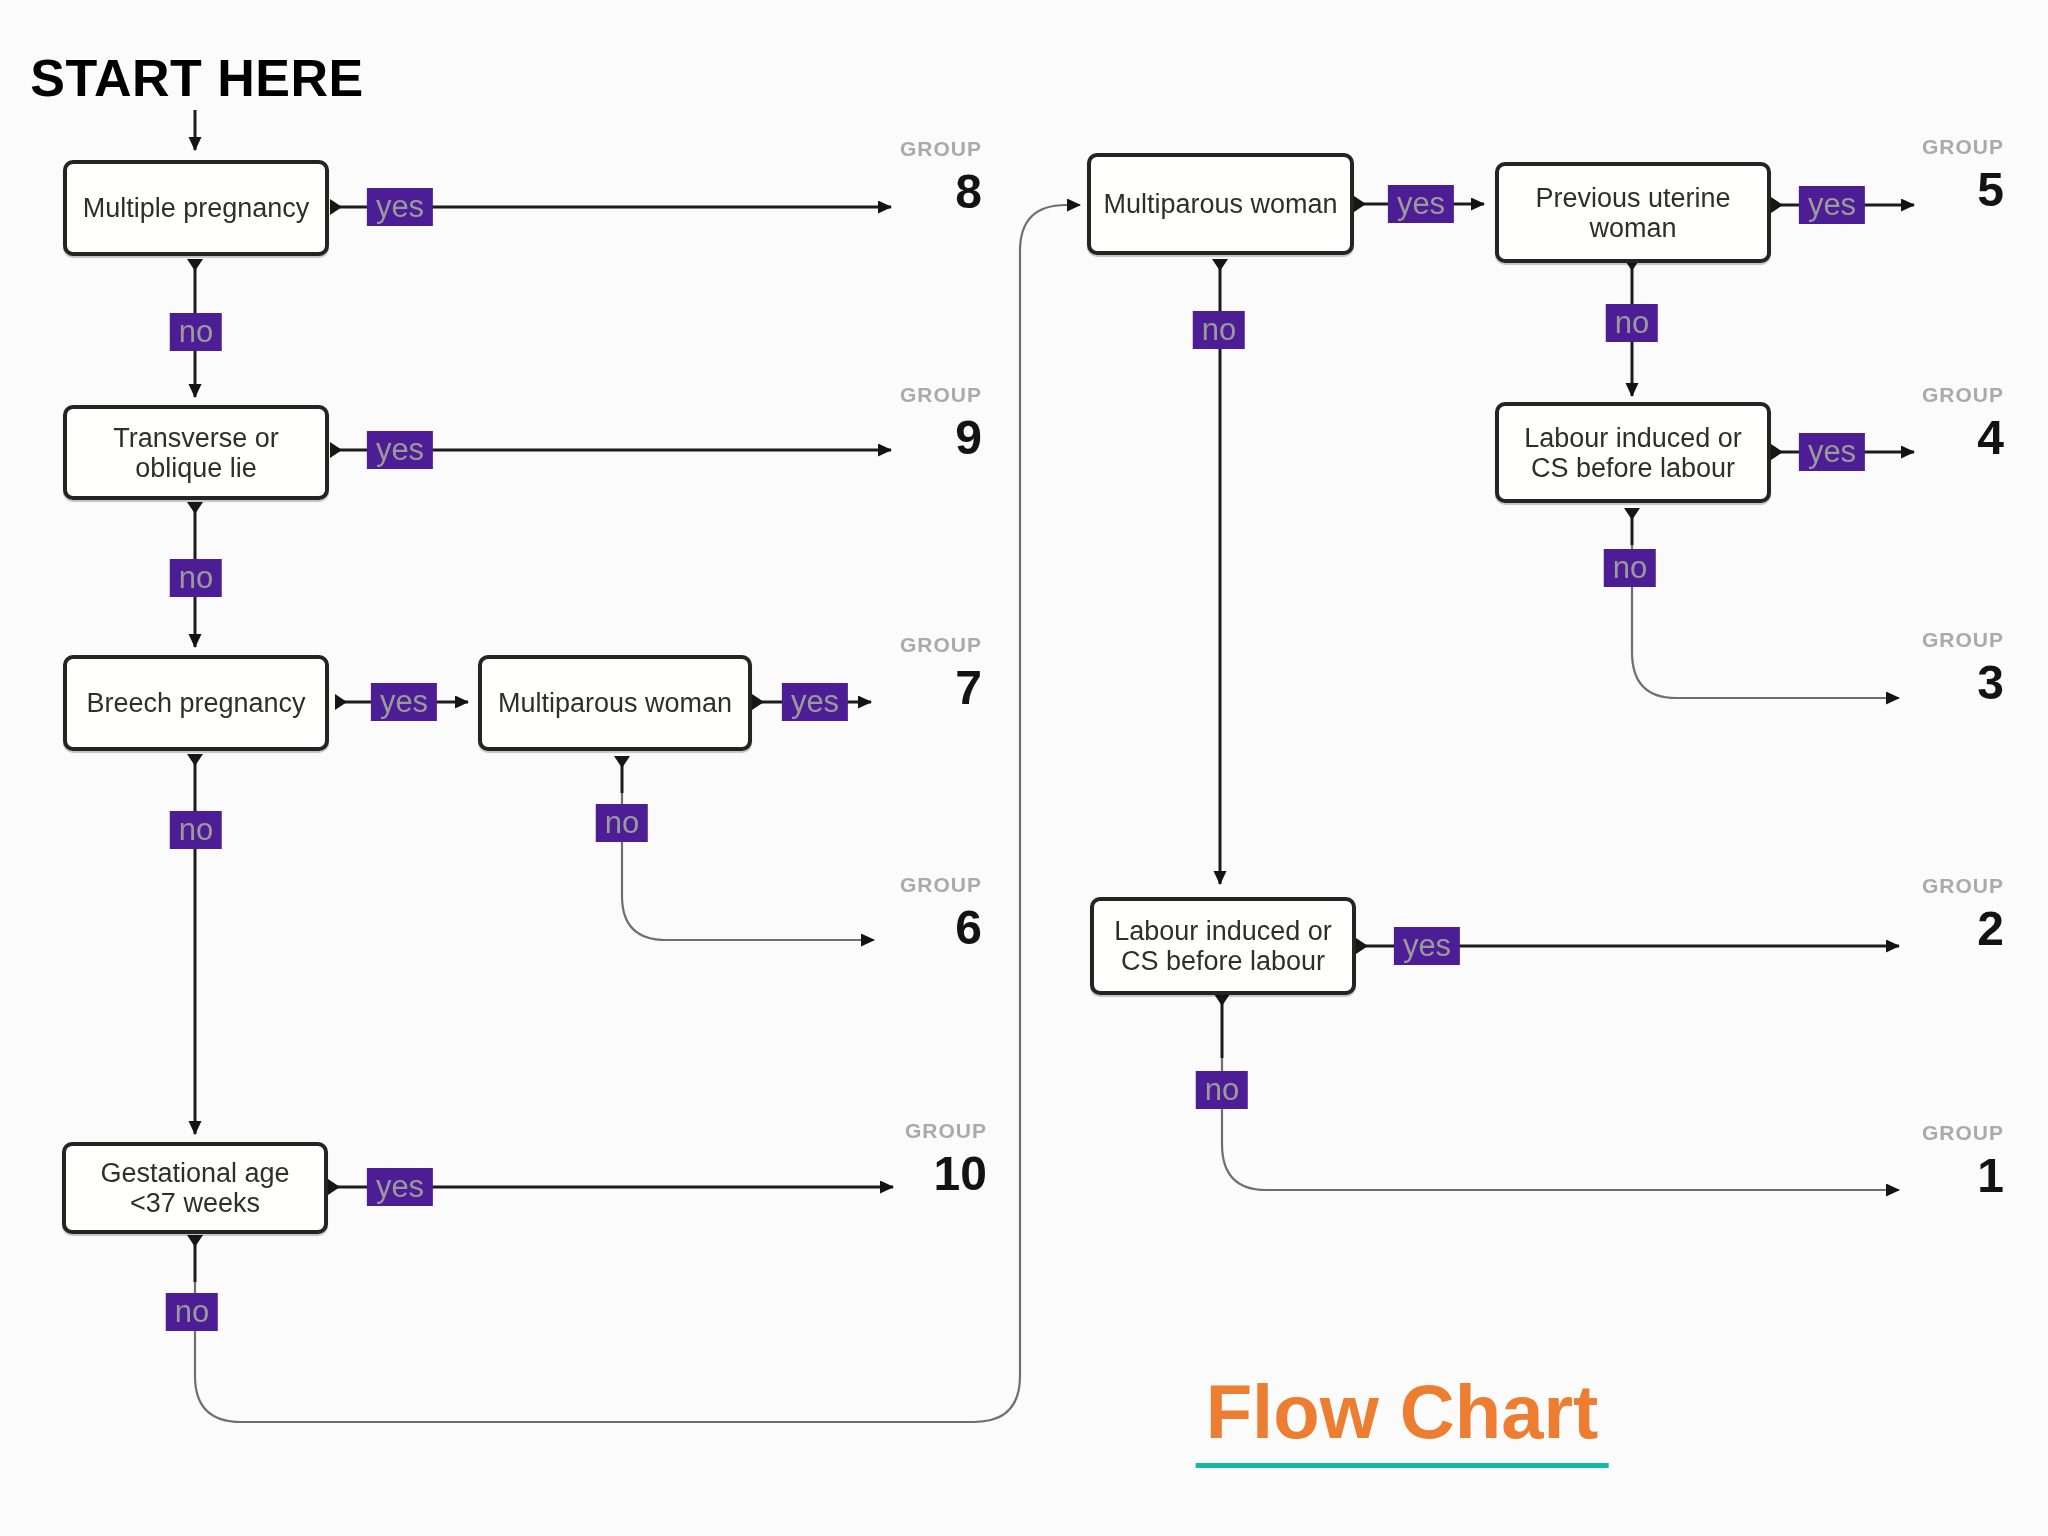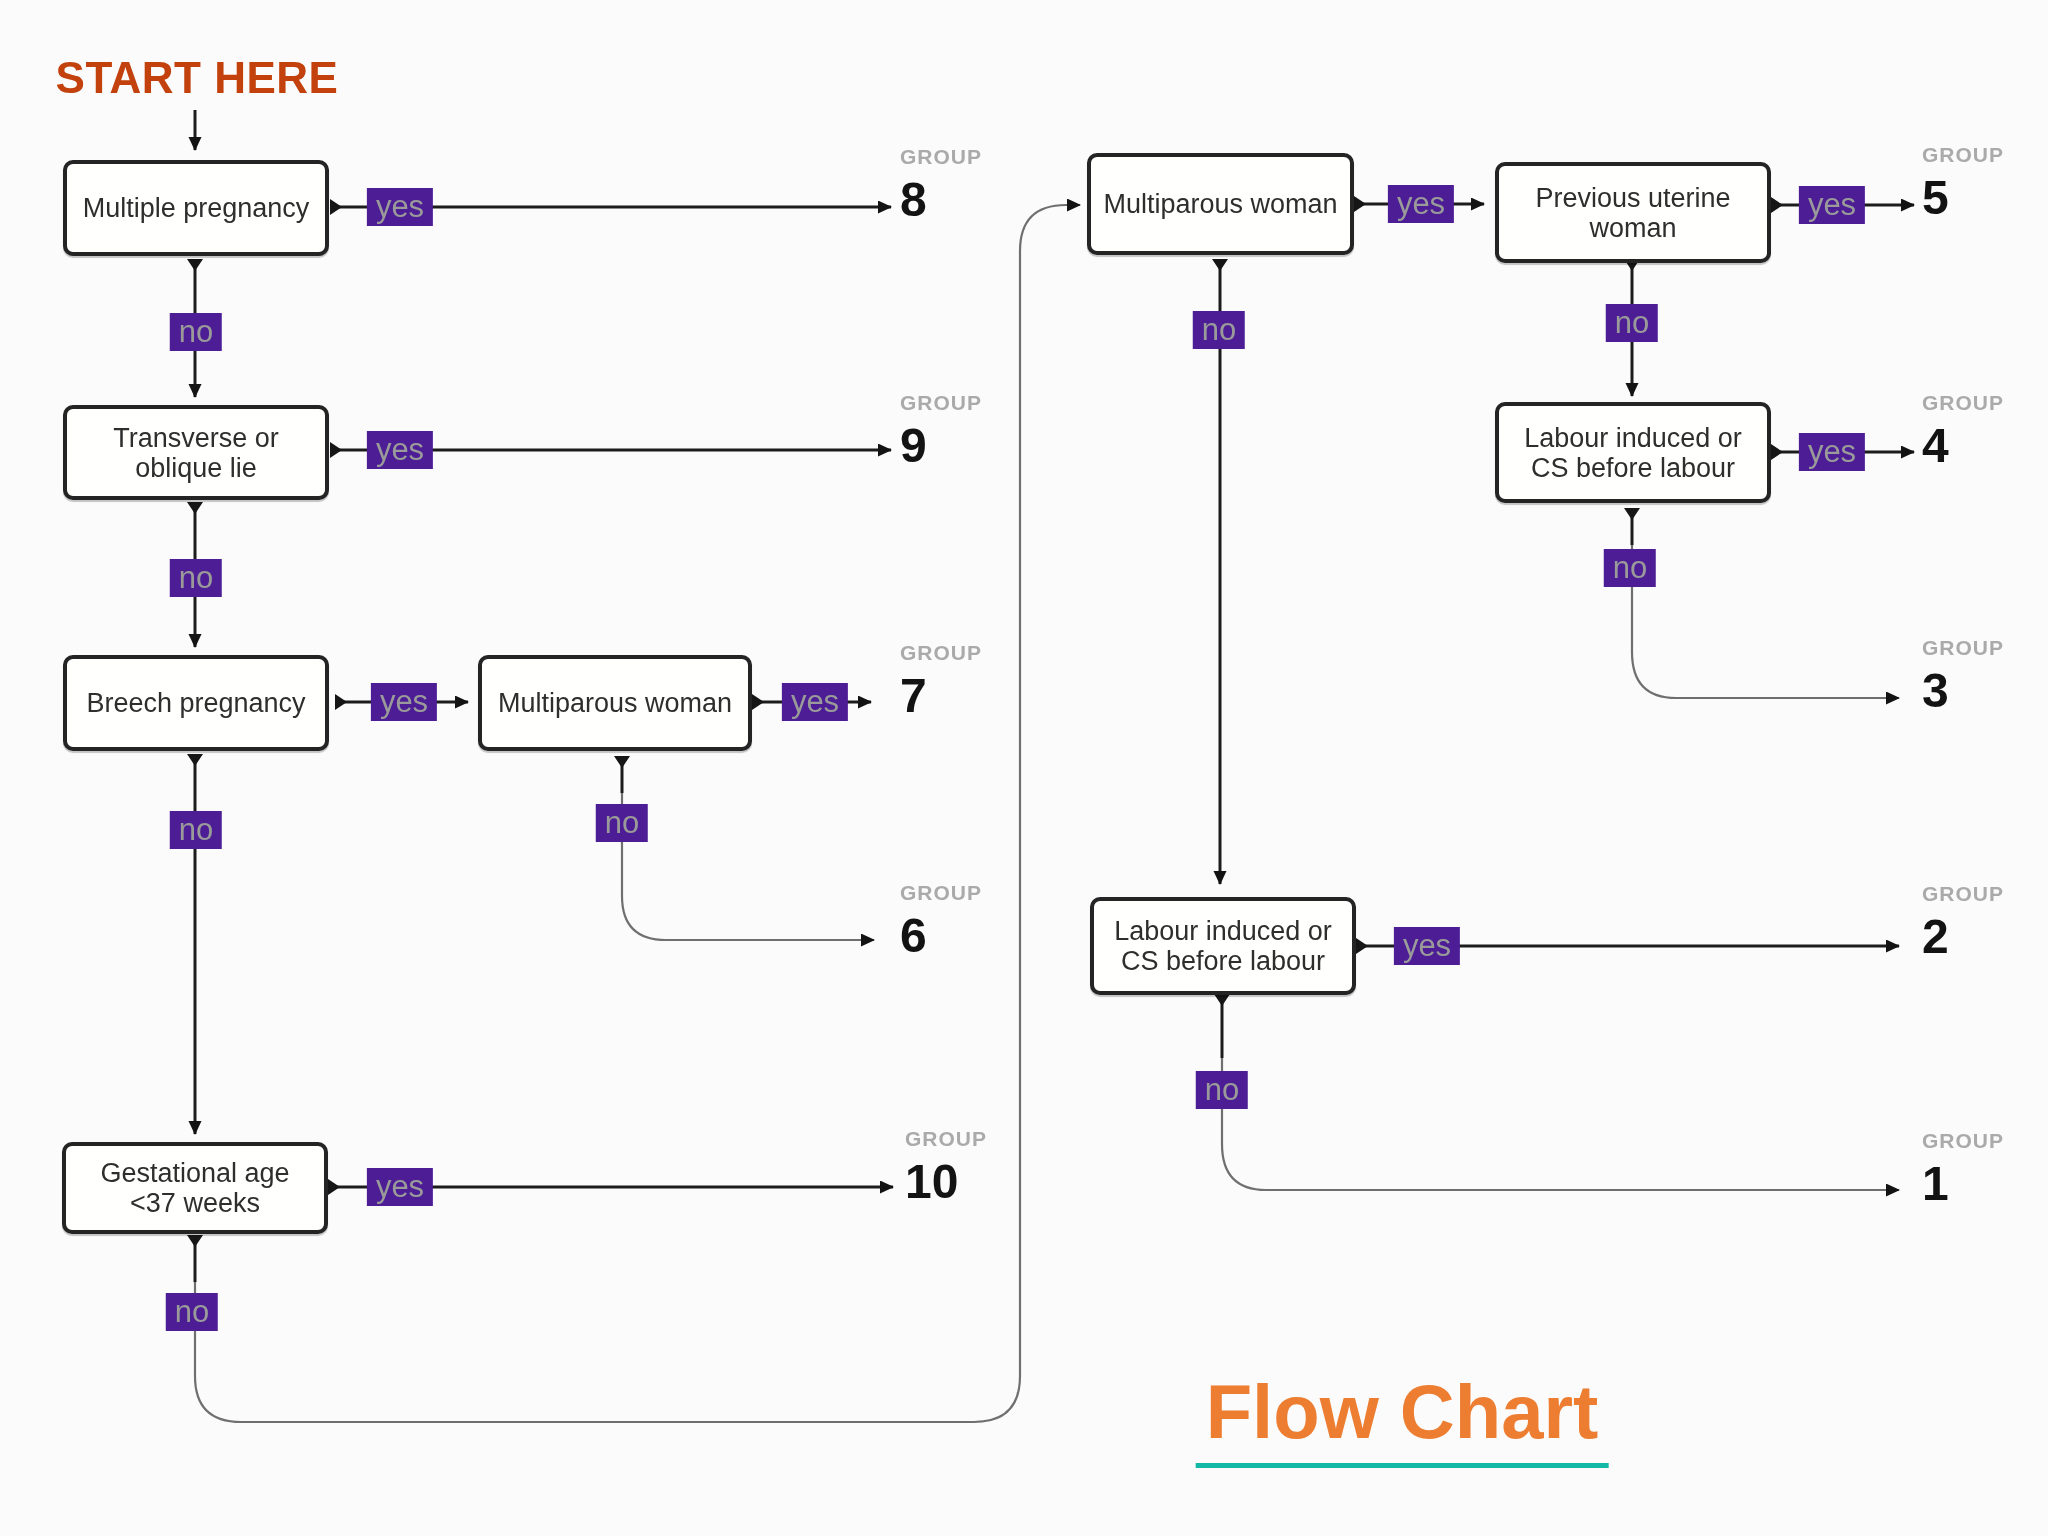--- a/index.html
+++ b/index.html
@@ -9,27 +9,27 @@
   .wire{stroke:#1c1c1c;stroke-width:3;fill:none;}
   .wire-thin{stroke:#6f6f6f;stroke-width:2.2;fill:none;}
   .exits{fill:#161616;stroke:none;}
 
   .node{position:absolute;display:flex;flex-direction:column;align-items:center;justify-content:center;
         background:#fffffe;border:4px solid #242424;border-radius:10px;
         box-shadow:0 2px 1px rgba(0,0,0,0.22);color:#2e2e2e;text-align:center;
         font-size:27px;line-height:30px;}
   .node .l2:empty{display:none;}
 
-  .start{position:absolute;transform:translate(-50%,-50%);font-size:44px;font-weight:bold;
-         color:#c2410c;letter-spacing:0.5px;white-space:nowrap;}
+  .start{position:absolute;transform:translate(-50%,-50%);font-size:52px;font-weight:bold;
+         color:#000000;letter-spacing:0.5px;white-space:nowrap;}
 
   .lab{position:absolute;transform:translate(-50%,-50%);background:#4c1d95;padding:1px 9px;
        color:#9a9a9a;font-size:31px;white-space:nowrap;}
 
-  .group{position:absolute;transform:translate(-50%,-50%);text-align:left;margin-top:8px;}
+  .group{position:absolute;transform:translate(-50%,-50%);text-align:right;}
   .group .gword{color:#aaaaaa;font-size:21px;font-weight:600;letter-spacing:1px;margin-bottom:7px;}
   .group .gnum{color:#131313;font-size:48px;font-weight:bold;line-height:1;}
 
   .title{position:absolute;transform:translate(-50%,-50%);font-size:76px;font-weight:bold;
          color:#ED7D31;border-bottom:5px solid #14b8a6;padding:0 10px 8px 10px;white-space:nowrap;}
 </style>
 </head>
 <body>
 
 <div class="stage">

